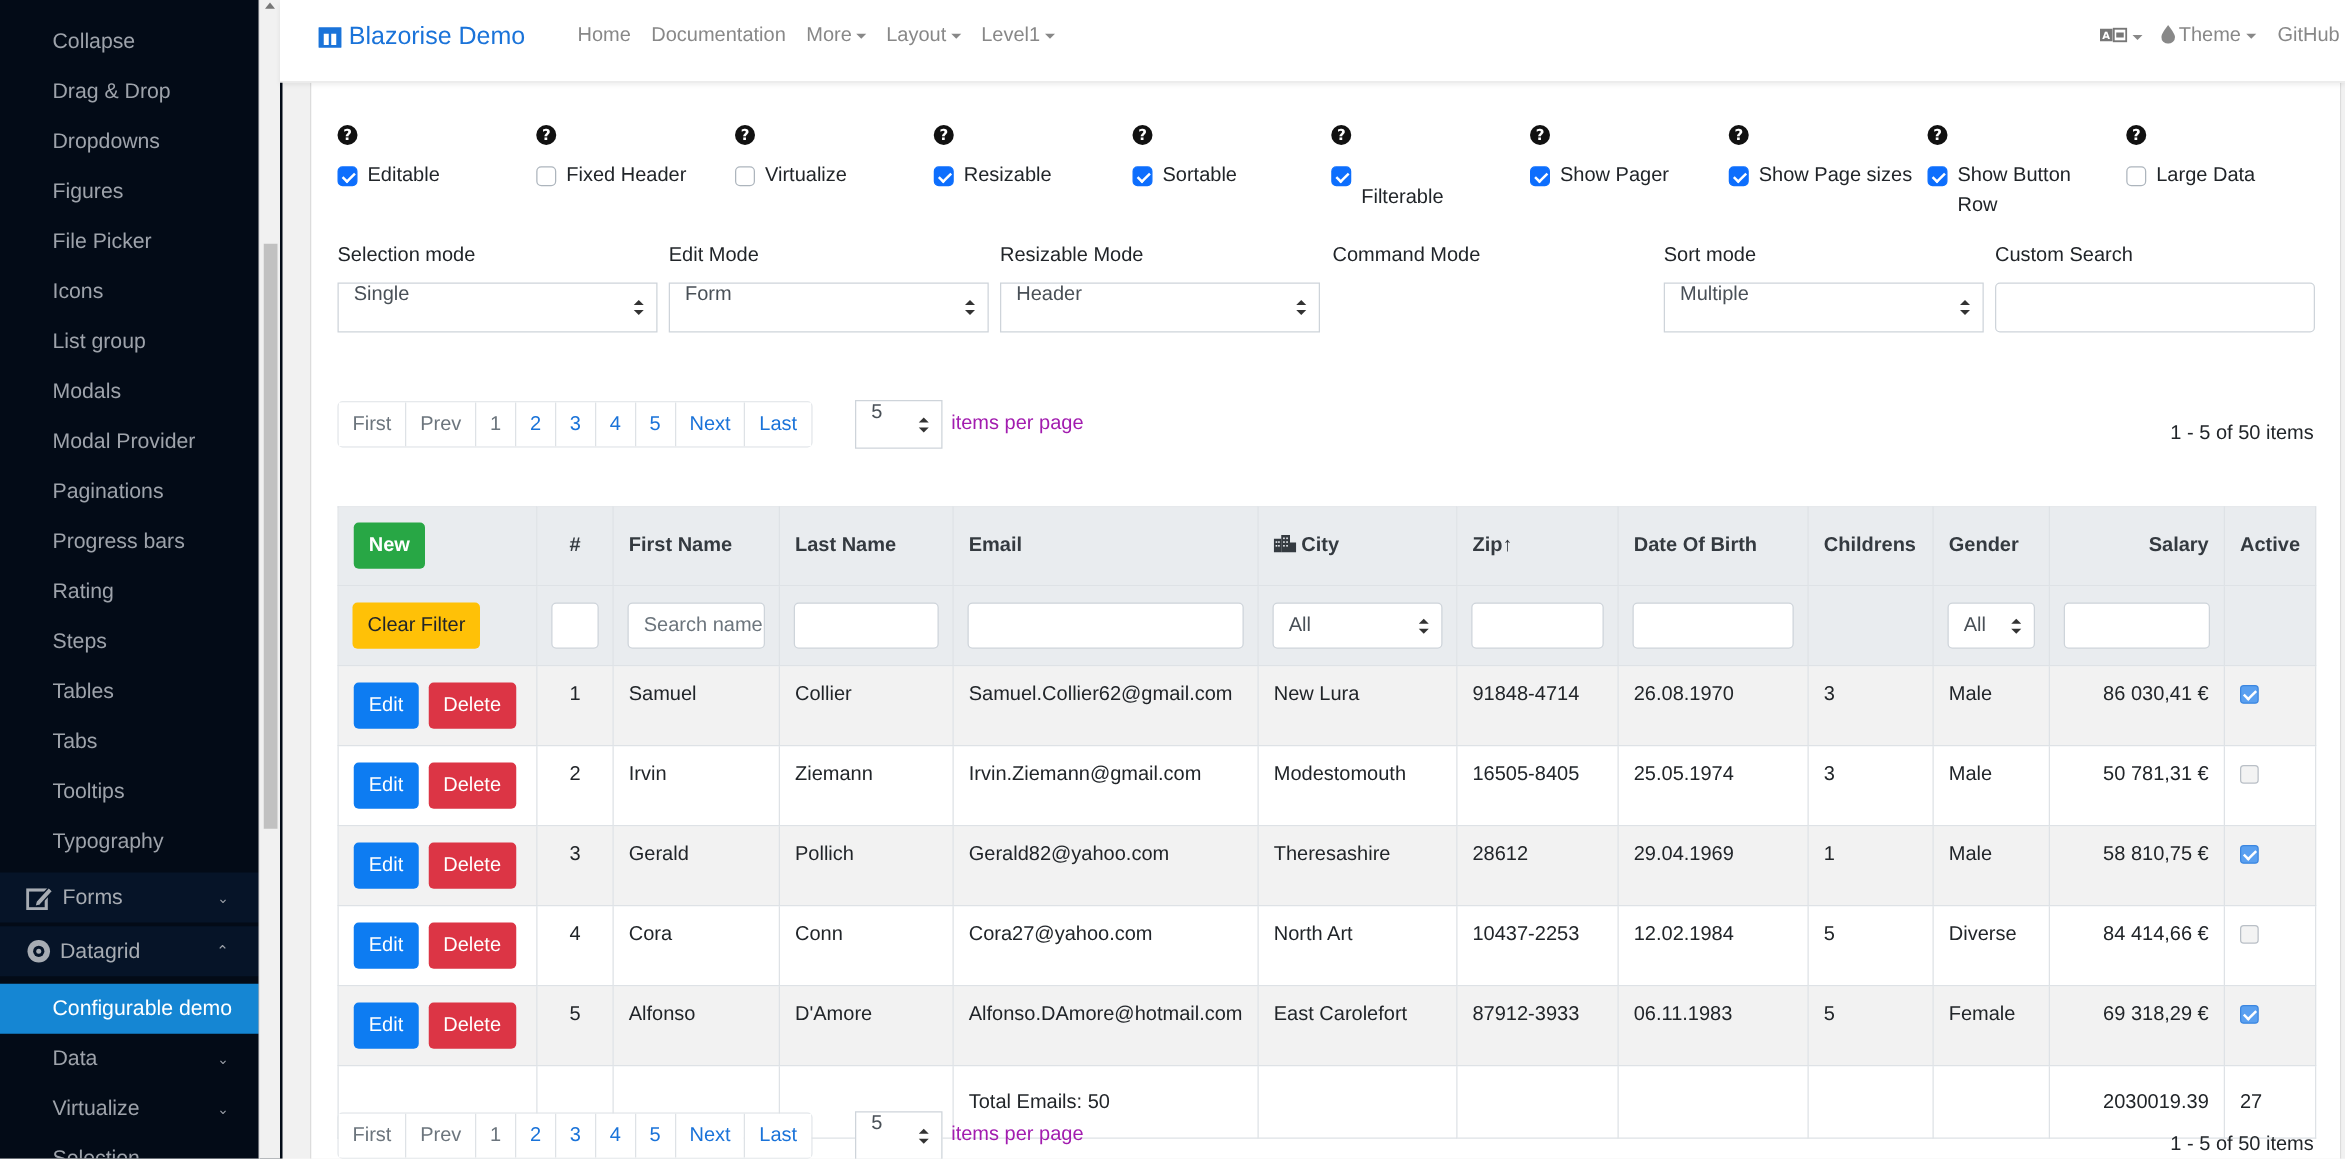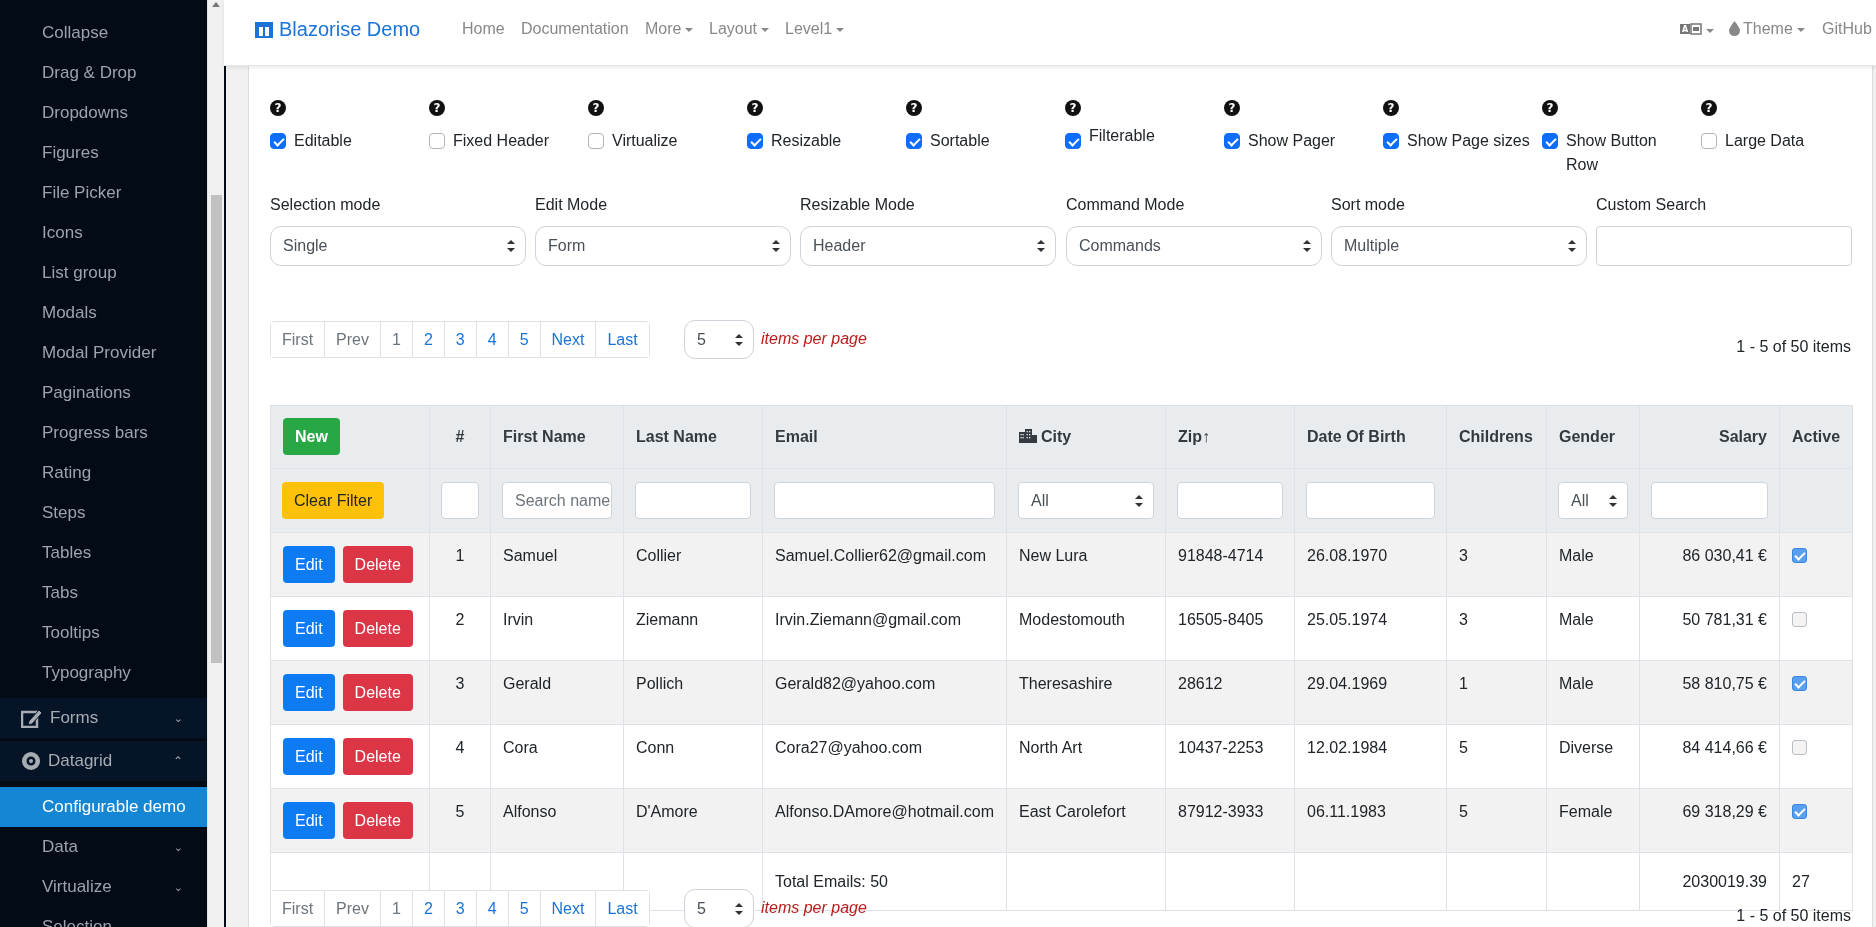--- a/index.html
+++ b/index.html
@@ -32,33 +32,33 @@
 
   
   .card { position: absolute; left: 248px; top: 66px; width: 1625px; height: 861px; background: #fff; border-left: 1px solid #dcdcdc; border-right: 1px solid #dcdcdc; }
   .qicon { position: absolute; width: 16px; height: 16px; border-radius: 50%; background: #111; color: #fff; font-size: 12px; font-weight: bold; text-align: center; line-height: 16px; font-family: "DejaVu Sans", sans-serif; }
   .cb { position: absolute; width: 16px; height: 16px; border-radius: 4px; border: 1px solid #adb5bd; background: #fff; }
   .cb.on { background: #0d6efd; border-color: #0d6efd; }
   .cb.on::after { content: ""; position: absolute; left: 5px; top: 2px; width: 4px; height: 8px; border: solid #fff; border-width: 0 2px 2px 0; transform: rotate(45deg); }
   .cb-label { position: absolute; font-size: 16px; line-height: 24px; color: #212529; }
 
   .field-label { position: absolute; font-size: 16px; color: #212529; }
-  .select { position: absolute; height: 40px; border: 1px solid #ced4da; border-radius: 11px; background: #fff; font-size: 16px; color: #495057; padding: 0 12px; display: flex; align-items: center; }
+  .select { position: absolute; height: 40px; border: 1px solid #ced4da; border-radius: 0; background: #fff; font-size: 16px; color: #495057; padding: 0 12px; display: flex; }
   .select .updown { position: absolute; right: 10px; top: 50%; transform: translateY(-50%); width: 8px; height: 12px; }
   .select .updown::before { content: ""; position: absolute; left: 0; top: 0; border-left: 4px solid transparent; border-right: 4px solid transparent; border-bottom: 4px solid #333; }
   .select .updown::after { content: ""; position: absolute; left: 0; bottom: 0; border-left: 4px solid transparent; border-right: 4px solid transparent; border-top: 4px solid #333; }
   .textinput { position: absolute; height: 38px; border: 1px solid #ced4da; border-radius: 4px; background: #fff; font-size: 16px; color: #6c757d; padding: 0 12px; display: flex; align-items: center; overflow: hidden; white-space: nowrap; }
 
   
   .pager { position: absolute; display: flex; height: 37px; border: 1px solid #dee2e6; border-radius: 4px; }
   .pager .pg { height: 35px; padding: 0 11px; display: flex; align-items: center; font-size: 16px; color: #1a73d9; border-left: 1px solid #dee2e6; background: #fff; text-align: right; }
   .pager .pg:first-child { border-left: none; }
   .pager .pg.dis { color: #6c757d; }
   .pager .pg.cur { color: #6c757d; }
-  .ipp-label { position: absolute; font-size: 16px; color: #b91c1c; font-style: italic; }
+  .ipp-label { position: absolute; font-size: 16px; color: #a21caf; }
   .items-count { position: absolute; font-size: 16px; color: #212529; }
 
   
   .grid { position: absolute; left: 21px; top: 307px; width: 1582px; }
   table { border-collapse: collapse; width: 1582px; table-layout: fixed; font-size: 16px; margin-top: 32px; }
   th, td { border: 1px solid #dee2e6; padding: 0 12px; vertical-align: top; }
   thead tr.hdr th { background: #e9ecef; height: 63px; vertical-align: middle; font-weight: bold; color: #343a40; text-align: left; }
   thead tr.flt td { background: #e9ecef; height: 64px; vertical-align: middle; padding: 0 11px; }
   tbody tr td { height: 64px; padding-top: 14px; color: #212529; }
   tbody tr.odd td { background: #f2f2f2; }
@@ -232,21 +232,21 @@
     <span class="cb-label" style="left:522px; top:63px">Resizable</span>
   </div>
   <div>
     <span class="qicon" style="left:657px; top:34px">?</span>
     <span class="cb on" style="left:657px; top:67px"></span>
     <span class="cb-label" style="left:681px; top:63px">Sortable</span>
   </div>
   <div>
     <span class="qicon" style="left:816px; top:34px">?</span>
     <span class="cb on" style="left:816px; top:67px"></span>
-    <span class="cb-label" style="left:840px; top:58px">Filterable</span>
+    <span class="cb-label" style="left:840px; top:80px">Filterable</span>
   </div>
   <div>
     <span class="qicon" style="left:975px; top:34px">?</span>
     <span class="cb on" style="left:975px; top:67px"></span>
     <span class="cb-label" style="left:999px; top:63px">Show Pager</span>
   </div>
   <div>
     <span class="qicon" style="left:1134px; top:34px">?</span>
     <span class="cb on" style="left:1134px; top:67px"></span>
     <span class="cb-label" style="left:1158px; top:63px">Show Page sizes</span>
@@ -274,24 +274,20 @@
       <span class="updown"></span>
     </div>
 
   <span class="field-label" style="left:551px; top:130px">Resizable Mode</span>
   <div class="select" style="left:551px; top:160px; width:256px">
       <span>Header</span>
       <span class="updown"></span>
     </div>
 
   <span class="field-label" style="left:817px; top:130px">Command Mode</span>
-  <div class="select" style="left:817px; top:160px; width:256px">
-      <span>Commands</span>
-      <span class="updown"></span>
-    </div>
 
   <span class="field-label" style="left:1082px; top:130px">Sort mode</span>
   <div class="select" style="left:1082px; top:160px; width:256px">
       <span>Multiple</span>
       <span class="updown"></span>
     </div>
 
   <span class="field-label" style="left:1347px; top:130px">Custom Search</span>
   <div class="textinput" style="left:1347px; top:160px; width:256px; height:40px">
       <span></span>

